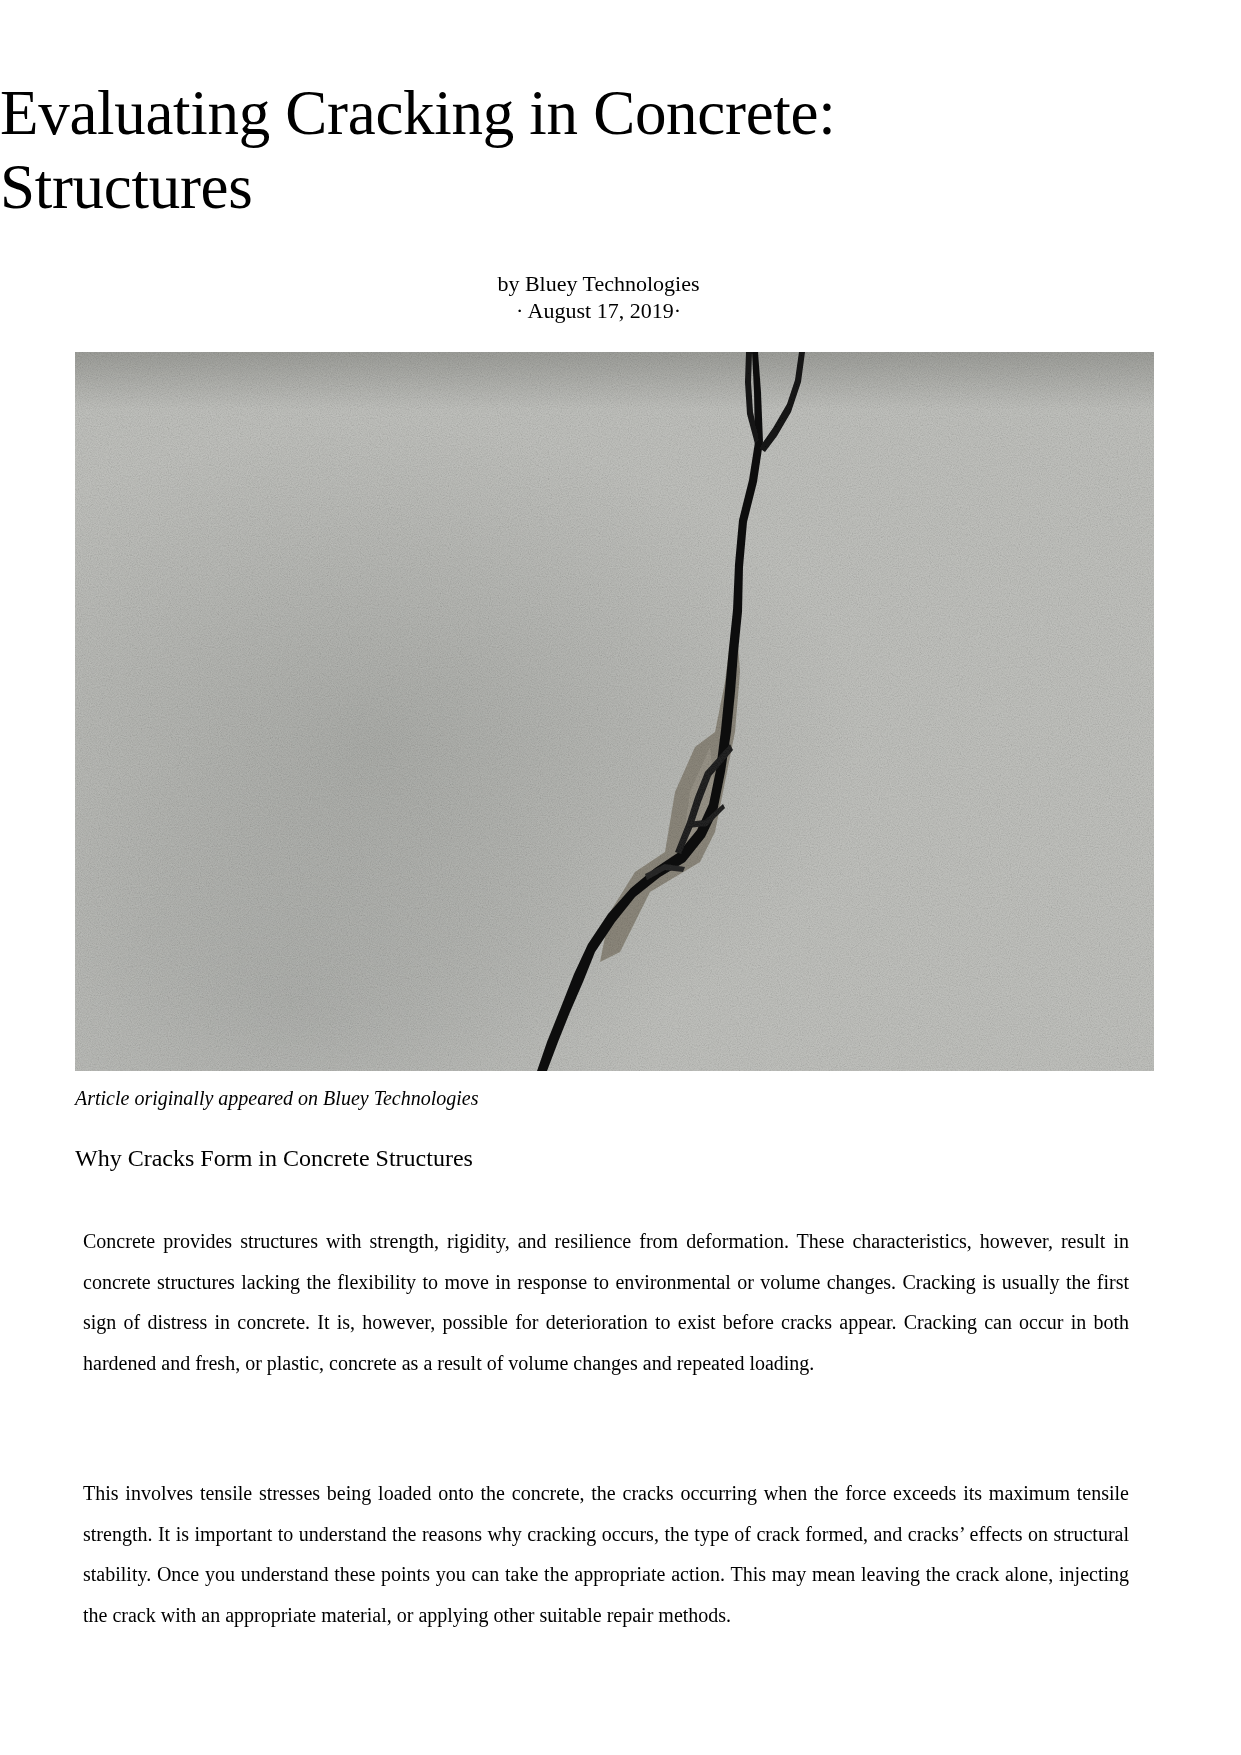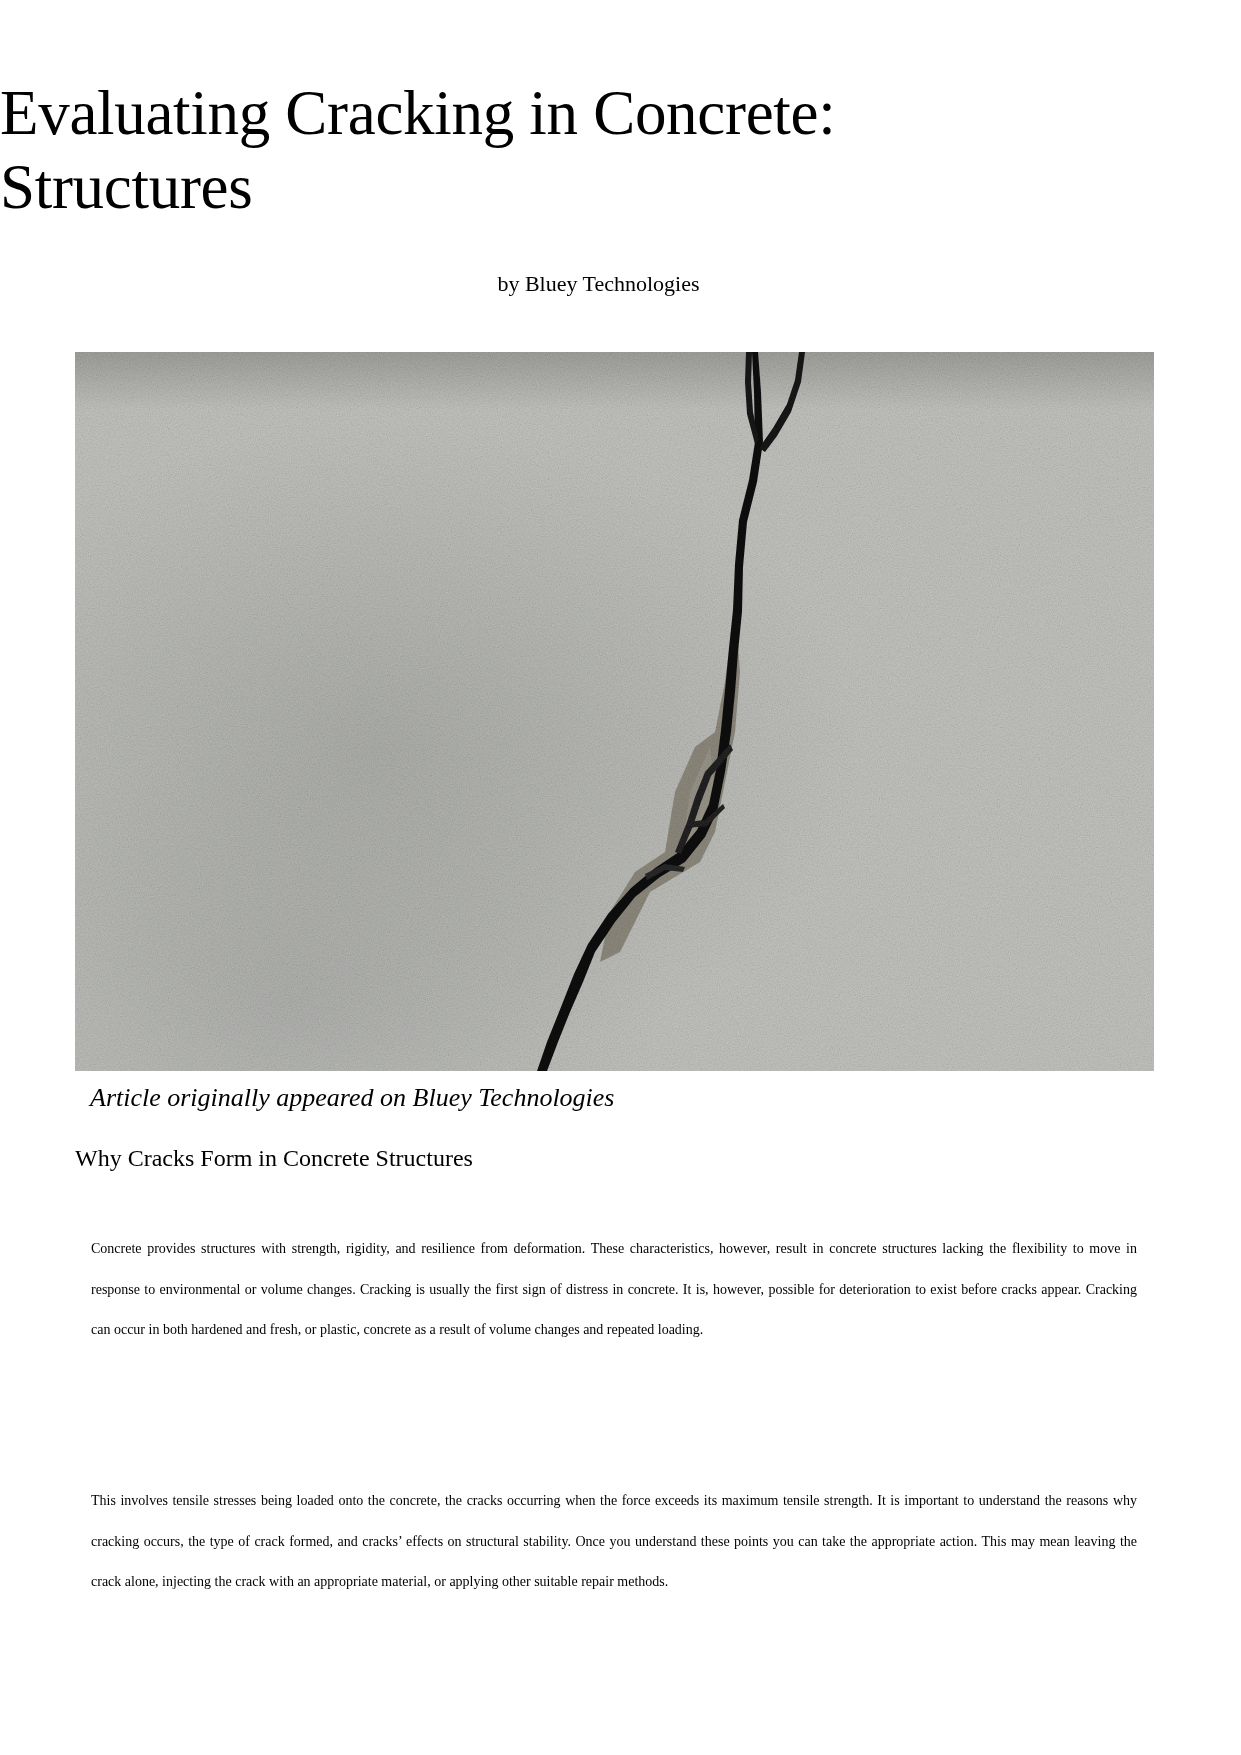--- a/index.html
+++ b/index.html
@@ -34,55 +34,56 @@
     .hero {
       position: absolute;
       left: 75px; top: 352px;
       width: 1079px; height: 719px;
       overflow: hidden;
       background: #b9bab6;
     }
     .hero svg { display: block; width: 100%; height: 100%; }
     .caption {
       position: absolute;
-      left: 90px; top: 1084px;
+      left: 75px; top: 1084px;
       font-style: italic;
-      font-size: 26px;
+      font-size: 20px;
       line-height: 28px;
     }
     .h2 {
       position: absolute;
       left: 75px; top: 1138px;
       font-size: 24px;
       line-height: 40px;
       font-weight: normal;
       margin: 0;
     }
     .para {
       position: absolute;
       left: 75px;
       width: 1046px;
-      font-size: 14px;
+      font-size: 20px;
       line-height: 40.6px;
       text-align: justify;
-      margin: 16px;
+      margin: 8px;
     }
     .p1 { top: 1213px; }
     .p2 { top: 1465px; }
   </style>
 </head>
 <body>
 
 <h1 class="title">
   <span>Evaluating Cracking in Concrete:</span><br>
   <span>Structures</span>
 </h1>
 
 <div class="byline">
   <div>by Bluey Technologies</div>
+  <div>· August 17, 2019·</div>
 </div>
 
 <div class="hero" aria-label="">
   <svg viewBox="0 0 1079 719" preserveAspectRatio="none">
     <defs>
       <filter id="grain" x="0" y="0" width="100%" height="100%">
         <feTurbulence type="fractalNoise" baseFrequency="0.9" numOctaves="2" seed="3" result="n"></feTurbulence>
         <feColorMatrix type="saturate" values="0" in="n" result="g"></feColorMatrix>
         <feComponentTransfer in="g" result="g2">
           <feFuncA type="linear" slope="0.55"></feFuncA>

